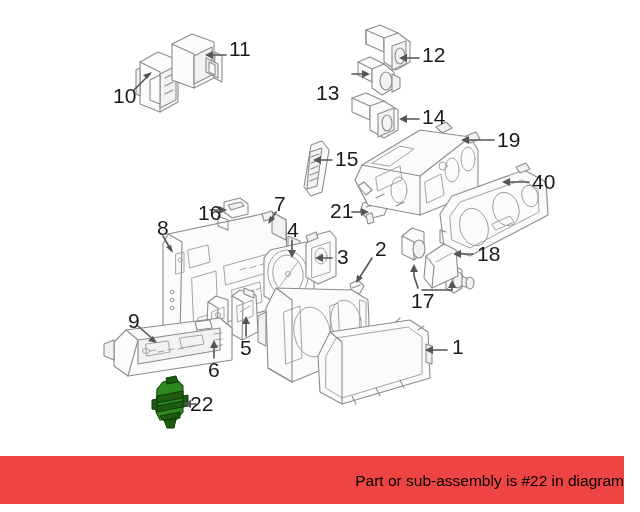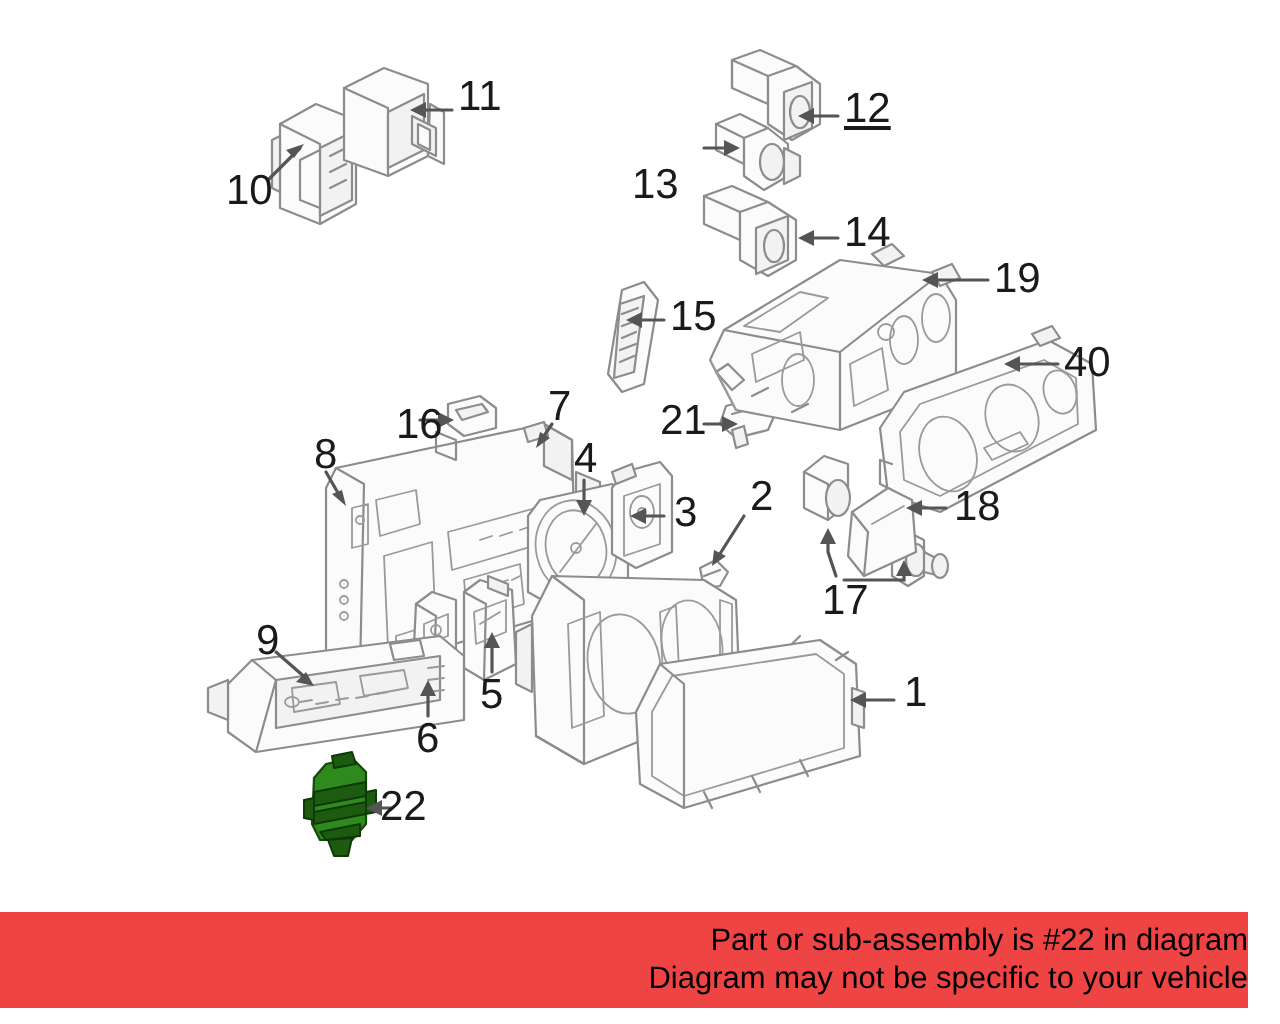--- a/index.html
+++ b/index.html
@@ -367,30 +367,29 @@
   <div class="callout" style="left:375px; top:238px;">2</div>
   <div class="callout" style="left:337px; top:246px;">3</div>
   <div class="callout" style="left:287px; top:219px;">4</div>
   <div class="callout" style="left:240px; top:337px;">5</div>
   <div class="callout" style="left:208px; top:359px;">6</div>
   <div class="callout" style="left:274px; top:193px;">7</div>
   <div class="callout" style="left:157px; top:217px;">8</div>
   <div class="callout" style="left:128px; top:310px;">9</div>
   <div class="callout" style="left:113px; top:85px;">10</div>
   <div class="callout" style="left:229px; top:38px;">11</div>
-  <div class="callout" style="left:422px; top:44px;text-decoration:underline;">12</div>
+  <div class="callout" style="left:422px; top:44px;">12</div>
   <div class="callout" style="left:316px; top:62px;margin-top:20px;">13</div>
   <div class="callout" style="left:422px; top:106px;">14</div>
   <div class="callout" style="left:335px; top:148px;">15</div>
   <div class="callout" style="left:188px; top:202px;margin-left:10px;">16</div>
   <div class="callout" style="left:411px; top:290px;">17</div>
   <div class="callout" style="left:477px; top:243px;">18</div>
   <div class="callout" style="left:497px; top:129px;">19</div>
   <div class="callout" style="left:532px; top:171px;">40</div>
   <div class="callout" style="left:330px; top:200px;">21</div>
   <div class="callout" style="left:190px; top:393px;">22</div>
 
   <div class="banner">
     <div class="banner-line">Part or sub-assembly is #22 in diagram</div>
-    <div class="banner-line">Diagram may not be specific to your vehicle</div>
   </div>
 
 </div>
 
 </body></html>

